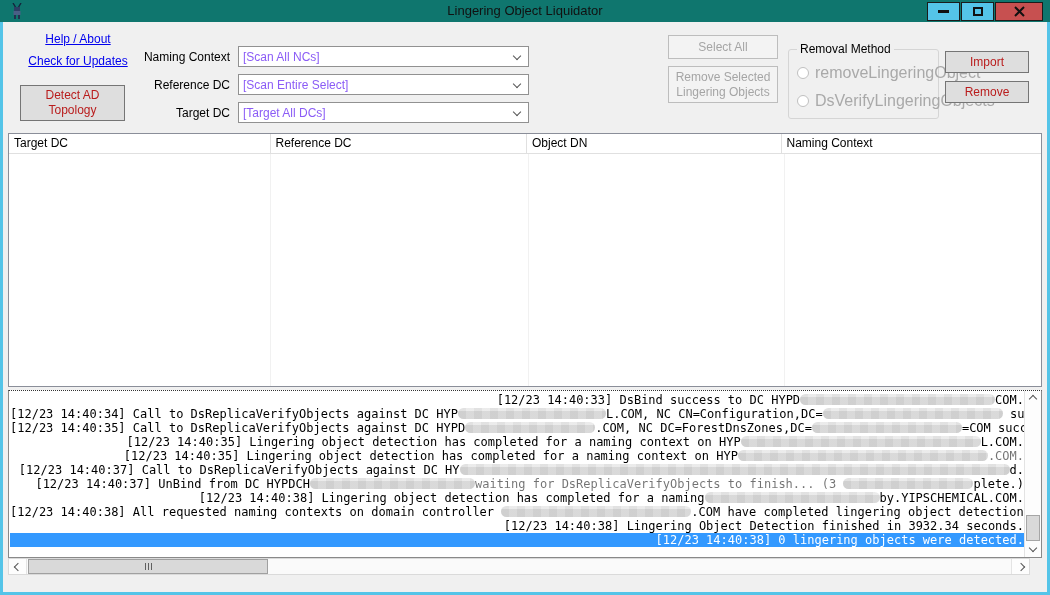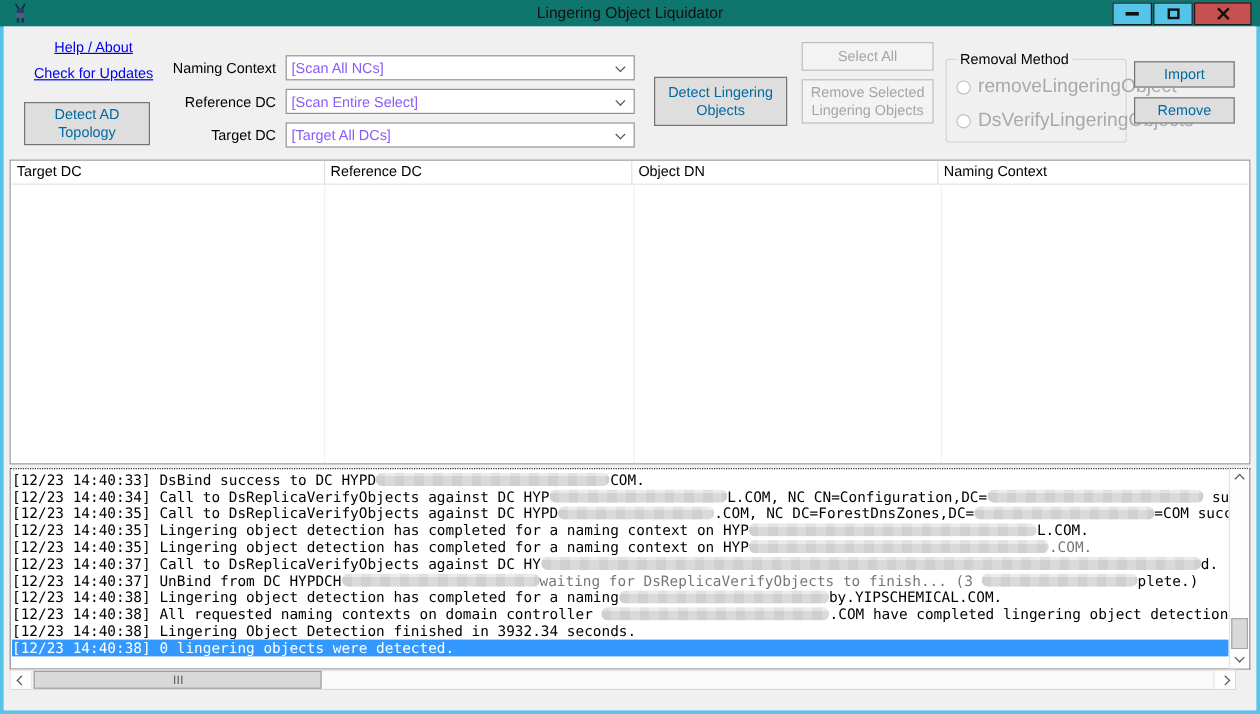--- a/index.html
+++ b/index.html
@@ -19,21 +19,21 @@
   .glyph-min { width:11px; height:3px; background:#111; }
   .glyph-max { width:10px; height:9px; border:2px solid #111; background:transparent; }
 
   
   .client { position:absolute; left:3px; top:22px; right:3px; bottom:3px; background:#F0F0F0; }
 
   .link { position:absolute; color:#0000EE; text-decoration:underline; font-size:12px; cursor:pointer; text-align:center; }
   .lnk-help { left:27px; top:10px; width:96px; }
   .lnk-upd  { left:16px; top:32px; width:118px; }
 
-  .btn { position:absolute; background:#DEDEDE; border:1px solid #757575; font-size:12px; color:#0369a1;
+  .btn { position:absolute; background:#DEDEDE; border:1px solid #757575; font-size:12px; color:#b91c1c;
          display:flex; align-items:center; justify-content:center; text-align:center; cursor:pointer;
          line-height:1.25; padding:0 4px; }
   .btn.disabled { background:#F3F3F3; border:1px solid #BDBDBD; color:#A5A5A5; cursor:default; }
   .btn-topology { left:17px; top:63px; width:105px; height:36px; }
   .btn-detect   { left:542px; top:42px; width:111px; height:41px; }
   .btn-selall   { left:665px; top:13px; width:110px; height:24px; }
   .btn-remove   { left:665px; top:44px; width:110px; height:37px; }
   .btn-import   { left:942px; top:29px; width:84px; height:22px; }
   .btn-export   { left:942px; top:59px; width:84px; height:22px; }
 
@@ -60,21 +60,21 @@
 
   
   .table { position:absolute; left:5px; top:111px; width:1034px; height:254px; background:#fff; border:1px solid #8A8E99; }
   .thead { display:flex; height:20px; border-bottom:1px solid #E0E0E0; background:#fff; }
   .th { font-size:12px; color:#000; padding:2px 0 0 5px; border-right:1px solid #E0E0E0; overflow:hidden; white-space:nowrap; }
   .tbody { position:relative; height:232px; background:#fff; }
   .gridline { position:absolute; top:0; bottom:0; width:1px; background:#F1F1F1; }
 
   
   .log { position:absolute; left:5px; top:368px; width:1034px; height:168px; background:#fff;
-         border:1px solid #898989; border-top:1px dotted #333; overflow:hidden; }
+         border:1px solid #898989; border-top:1px dotted #333; overflow:hidden;text-align:right; }
   .log-content { position:absolute; left:1px; top:2px; right:17px; bottom:0; overflow:hidden; }
   .log-line { white-space:pre; font-family:"DejaVu Sans Mono", monospace; font-size:12px; height:14px; line-height:14px; color:#000; }
   .log-line.selected { background:#3399FF; color:#fff; }
   .log-line .faded { opacity:.55; }
   .redact { display:inline-block; height:11px; border-radius:6px; vertical-align:-1px;
             background-image:
               repeating-linear-gradient(0deg, rgba(195,195,195,.45) 0 8px, rgba(235,235,235,.45) 8px 16px),
               repeating-linear-gradient(90deg, #DADADA 0 8px, #ECECEC 8px 16px); }
 
   
@@ -144,21 +144,20 @@
       </div>
       <div class="field-row">
         <span class="field-label">Target DC</span>
         <div class="combo">
           <span>[Target All DCs]</span>
           <span class="chev down"></span>
         </div>
       </div>
     </div>
 
-    <button class="btn btn-detect">Detect Lingering Objects</button>
     <button class="btn btn-selall disabled">Select All</button>
     <button class="btn btn-remove disabled">Remove Selected Lingering Objects</button>
 
     <div class="groupbox">
       <span class="groupbox-title">Removal Method</span>
       <div class="radio-row">
         <span class="radio-circle"></span>
         <span class="radio-label">removeLingeringObject</span>
       </div>
       <div class="radio-row">

